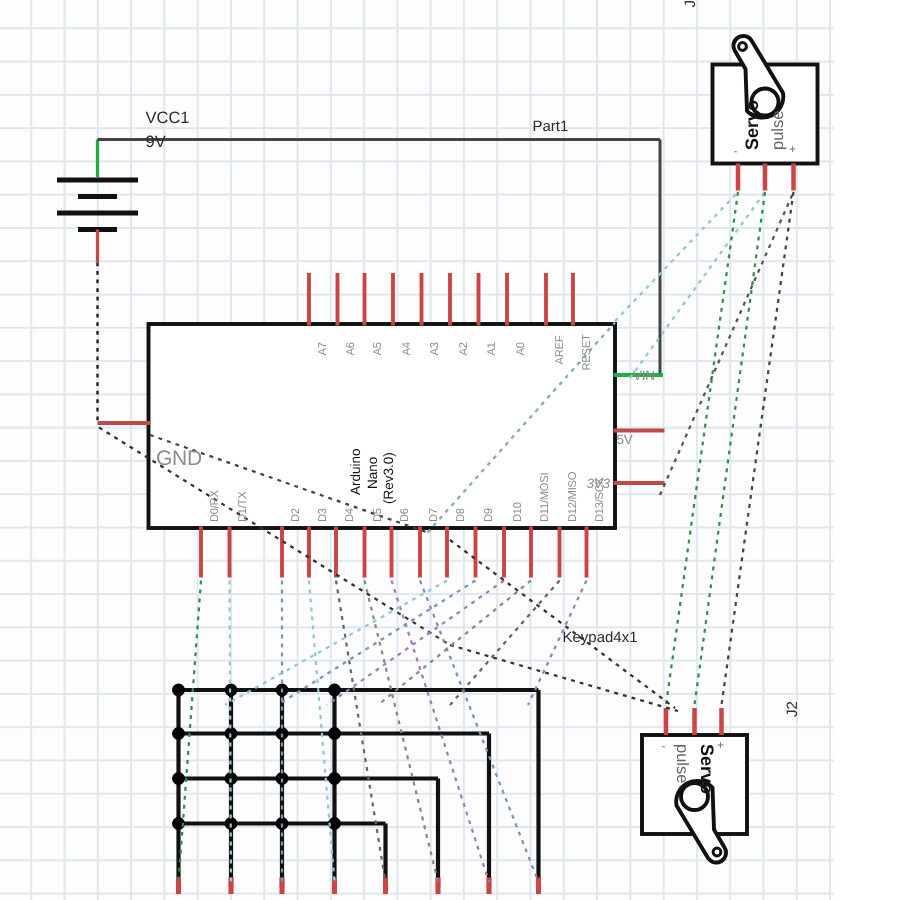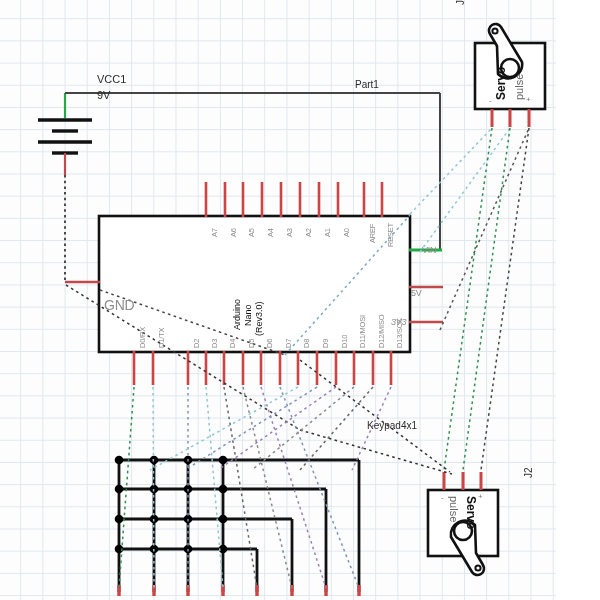--- a/index.html
+++ b/index.html
@@ -194,21 +194,21 @@
       <line x1="285" y1="355" x2="410" y2="215" stroke="#7fa8c0"></line>
 
       <line x1="300" y1="360" x2="450" y2="472" stroke="#333"></line>
     </g>
   </svg>
 
   <div class="lbl lbl-net" style="left:97px;top:73px;">VCC1</div>
   <div class="lbl lbl-net" style="left:97px;top:89px;">9V</div>
   <div class="lbl lbl-part" style="left:355px;top:79px;">Part1</div>
   <div class="lbl pinlbl" style="left:104px;top:277px;font-size:14px;margin-top:20px;">GND</div>
-  <div class="lbl lbl-part" style="left:348px;top:420px;padding-left:19px;">Keypad4x1</div>
+  <div class="lbl lbl-part" style="left:375px;top:420px;">Keypad4x1</div>
 
   <div class="lbl chiptxt" style="left:218px;top:250px;width:14px;">
     <div class="vrot" style="position:absolute;left:14px;top:80px;white-space:nowrap;">Arduino</div>
     <div class="vrot" style="position:absolute;left:25px;top:76px;white-space:nowrap;">Nano</div>
     <div class="vrot" style="position:absolute;left:36px;top:86px;white-space:nowrap;">(Rev3.0)</div>
   </div>
 
   <div class="lbl pinlbl vrot" style="left:210px;top:237px;">A7</div>
   <div class="lbl pinlbl vrot" style="left:229px;top:237px;">A6</div>
   <div class="lbl pinlbl vrot" style="left:247px;top:237px;">A5</div>

